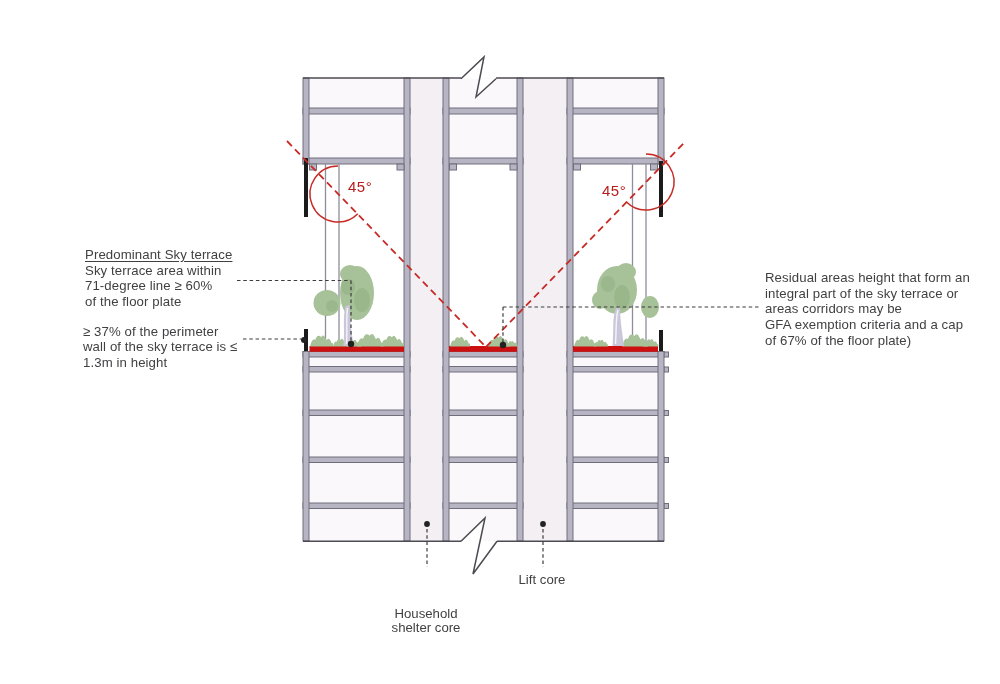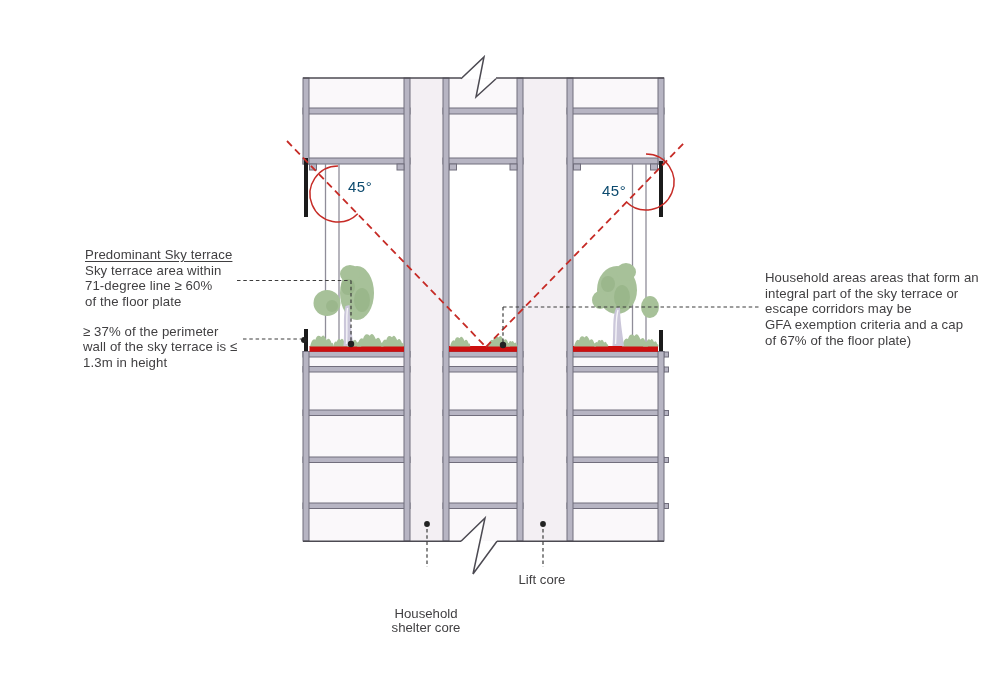--- a/index.html
+++ b/index.html
@@ -1,21 +1,21 @@
 <!DOCTYPE html>
 <html><head>
 <meta charset="utf-8">
 <style>
   html,body{margin:0;padding:0;background:#ffffff;}
   .stage{position:relative;width:1000px;height:684px;background:#fff;overflow:hidden;
          font-family:"Liberation Sans", sans-serif;color:#403f41;}
   .stage svg{position:absolute;left:0;top:0;}
   .note{position:absolute;font-size:13.2px;line-height:15.7px;letter-spacing:.1px;color:#403f41;}
   .note .title{text-decoration:underline;text-underline-offset:2px;}
-  .angle{position:absolute;font-size:15px;letter-spacing:.5px;color:#0c4a6e;}
+  .angle{position:absolute;font-size:15px;letter-spacing:.5px;color:#b91c1c;}
   .corelabel{position:absolute;font-size:13.2px;line-height:14.2px;text-align:center;
              transform:translateX(-50%);color:#403f41;white-space:nowrap;}
 </style>
 </head>
 <body>
 
 <div class="stage">
 
 <svg width="1000" height="684" viewBox="0 0 1000 684">
   <defs>
@@ -197,23 +197,23 @@
   <div>of the floor plate</div>
 </div>
 
 <div class="note" style="left:83px;top:323.5px;">
   <div>≥ 37% of the perimeter</div>
   <div>wall of the sky terrace is ≤</div>
   <div>1.3m in height</div>
 </div>
 
 <div class="note" style="left:765px;top:270px;">
-  <div>Household areas areas that form an</div>
+  <div>Residual areas height that form an</div>
   <div>integral part of the sky terrace or</div>
-  <div>escape corridors may be</div>
+  <div>areas corridors may be</div>
   <div>GFA exemption criteria and a cap</div>
   <div>of 67% of the floor plate)</div>
 </div>
 
 <div class="angle" style="left:348px;top:178px;">45°</div>
 <div class="angle" style="left:602px;top:182px;">45°</div>
 
 <div class="corelabel" style="left:426px;top:587px;margin-top:20px;">
   <div>Household</div>
   <div>shelter core</div>

